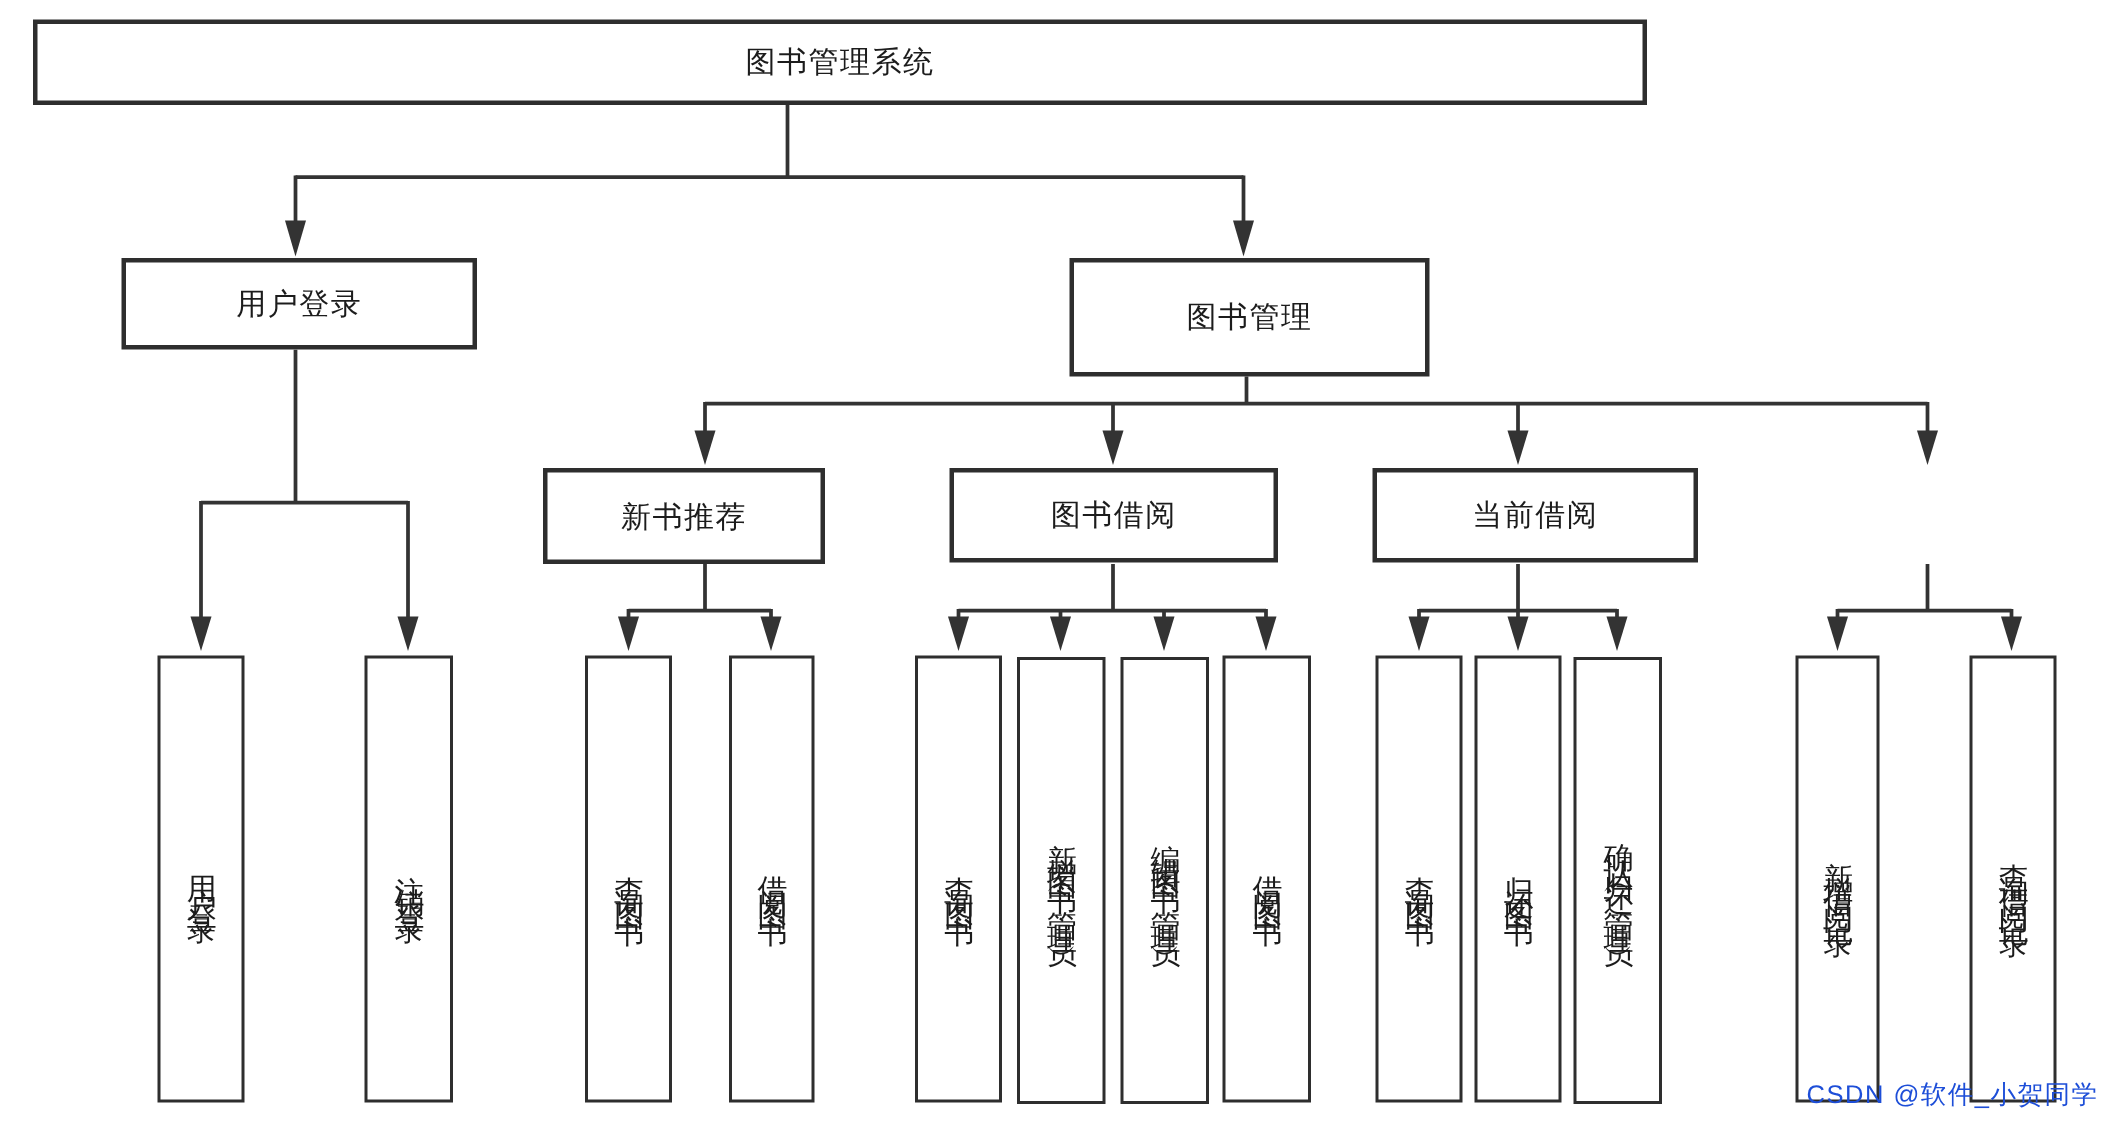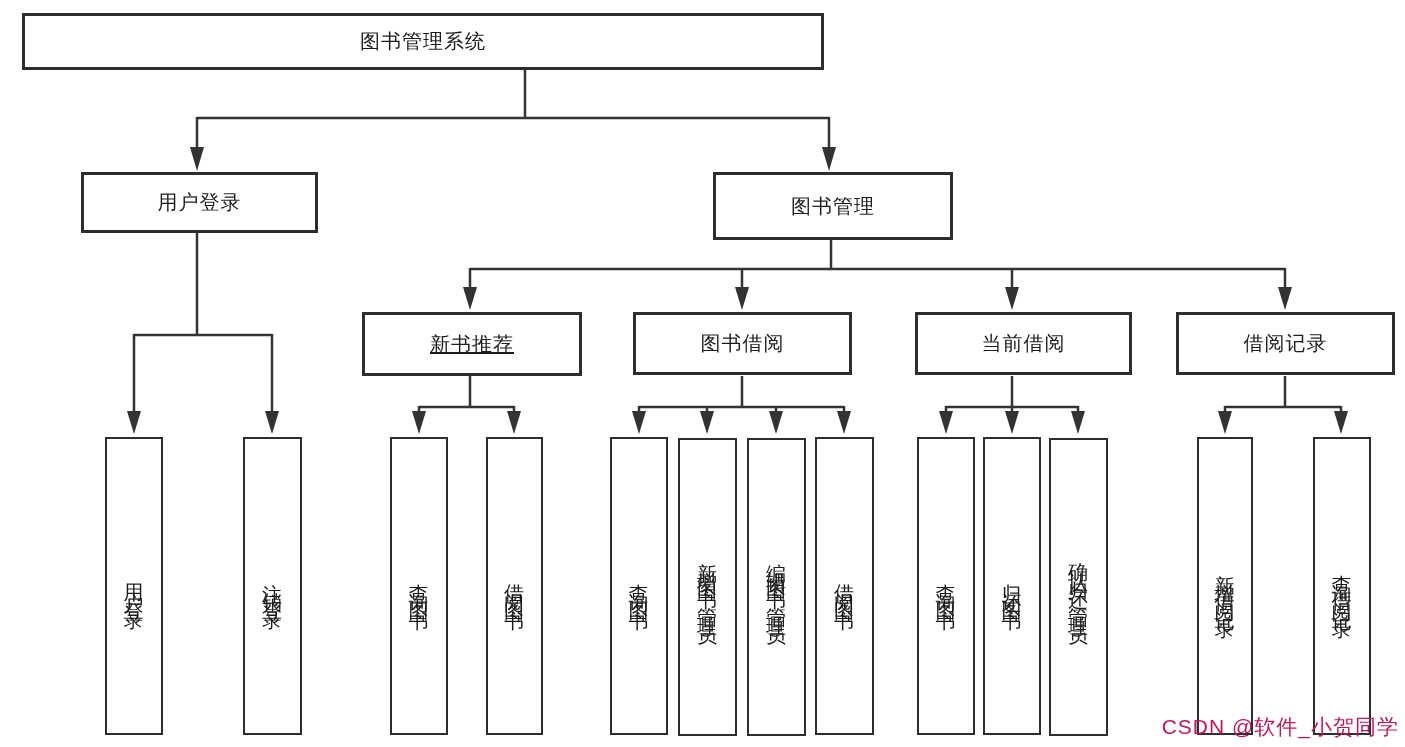--- a/index.html
+++ b/index.html
@@ -43,22 +43,22 @@
     text-orientation: mixed;
     letter-spacing: 9px;
     font-size: 20px;
     line-height: 1.1;
     white-space: nowrap;
   }
   .watermark {
     position: absolute;
     right: 6px;
     bottom: 6px;
-    font-size: 21px;
-    color: #be185d;
+    font-size: 17px;
+    color: #1d4ed8;
     letter-spacing: 1px;
     white-space: nowrap;
   }
 </style>
 </head>
 <body>
 
 <div class="stage">
 
   <svg class="connectors" viewBox="0 0 1405 747" xmlns="http://www.w3.org/2000/svg">
@@ -127,43 +127,40 @@
 
       <polygon points="939,411 953,411 946,434"></polygon>
       <polygon points="1005,411 1019,411 1012,434"></polygon>
       <polygon points="1071,411 1085,411 1078,434"></polygon>
 
       <polygon points="1218,411 1232,411 1225,434"></polygon>
       <polygon points="1334,411 1348,411 1341,434"></polygon>
     </g>
   </svg>
 
-  <div class="node" style="left:22px; top:13px; width:802px; height:57px;">
+  <div class="node" style="left:22px; top:13px; width:1076px; height:57px;">
     <span>图书管理系统</span>
   </div>
 
   <div class="node" style="left:81px; top:172px; width:237px; height:61px;">
     <span>用户登录</span>
   </div>
-  <div class="node" style="left:713px; top:172px; width:240px; height:68px;">
+  <div class="node" style="left:713px; top:172px; width:240px; height:79px;">
     <span>图书管理</span>
   </div>
 
-  <div class="node" style="left:362px; top:312px; width:220px; height:64px;text-decoration:underline;">
+  <div class="node" style="left:362px; top:312px; width:188px; height:64px;">
     <span>新书推荐</span>
   </div>
   <div class="node" style="left:633px; top:312px; width:219px; height:63px;align-items:center;">
     <span>图书借阅</span>
   </div>
   <div class="node" style="left:903px; top:312px; width:217px; height:63px;margin-left:12px;">
     <span>当前借阅</span>
   </div>
-  <div class="node" style="left:1176px; top:312px; width:219px; height:63px;">
-    <span>借阅记录</span>
-  </div>
 
   <div class="node leaf" style="left:105px; top:437px; width:58px; height:298px;">
     <span class="vtext">用户登录</span>
   </div>
   <div class="node leaf" style="left:243px; top:437px; width:59px; height:298px;">
     <span class="vtext">注销登录</span>
   </div>
 
   <div class="node leaf" style="left:390px; top:437px; width:58px; height:298px;">
     <span class="vtext">查询图书</span>

